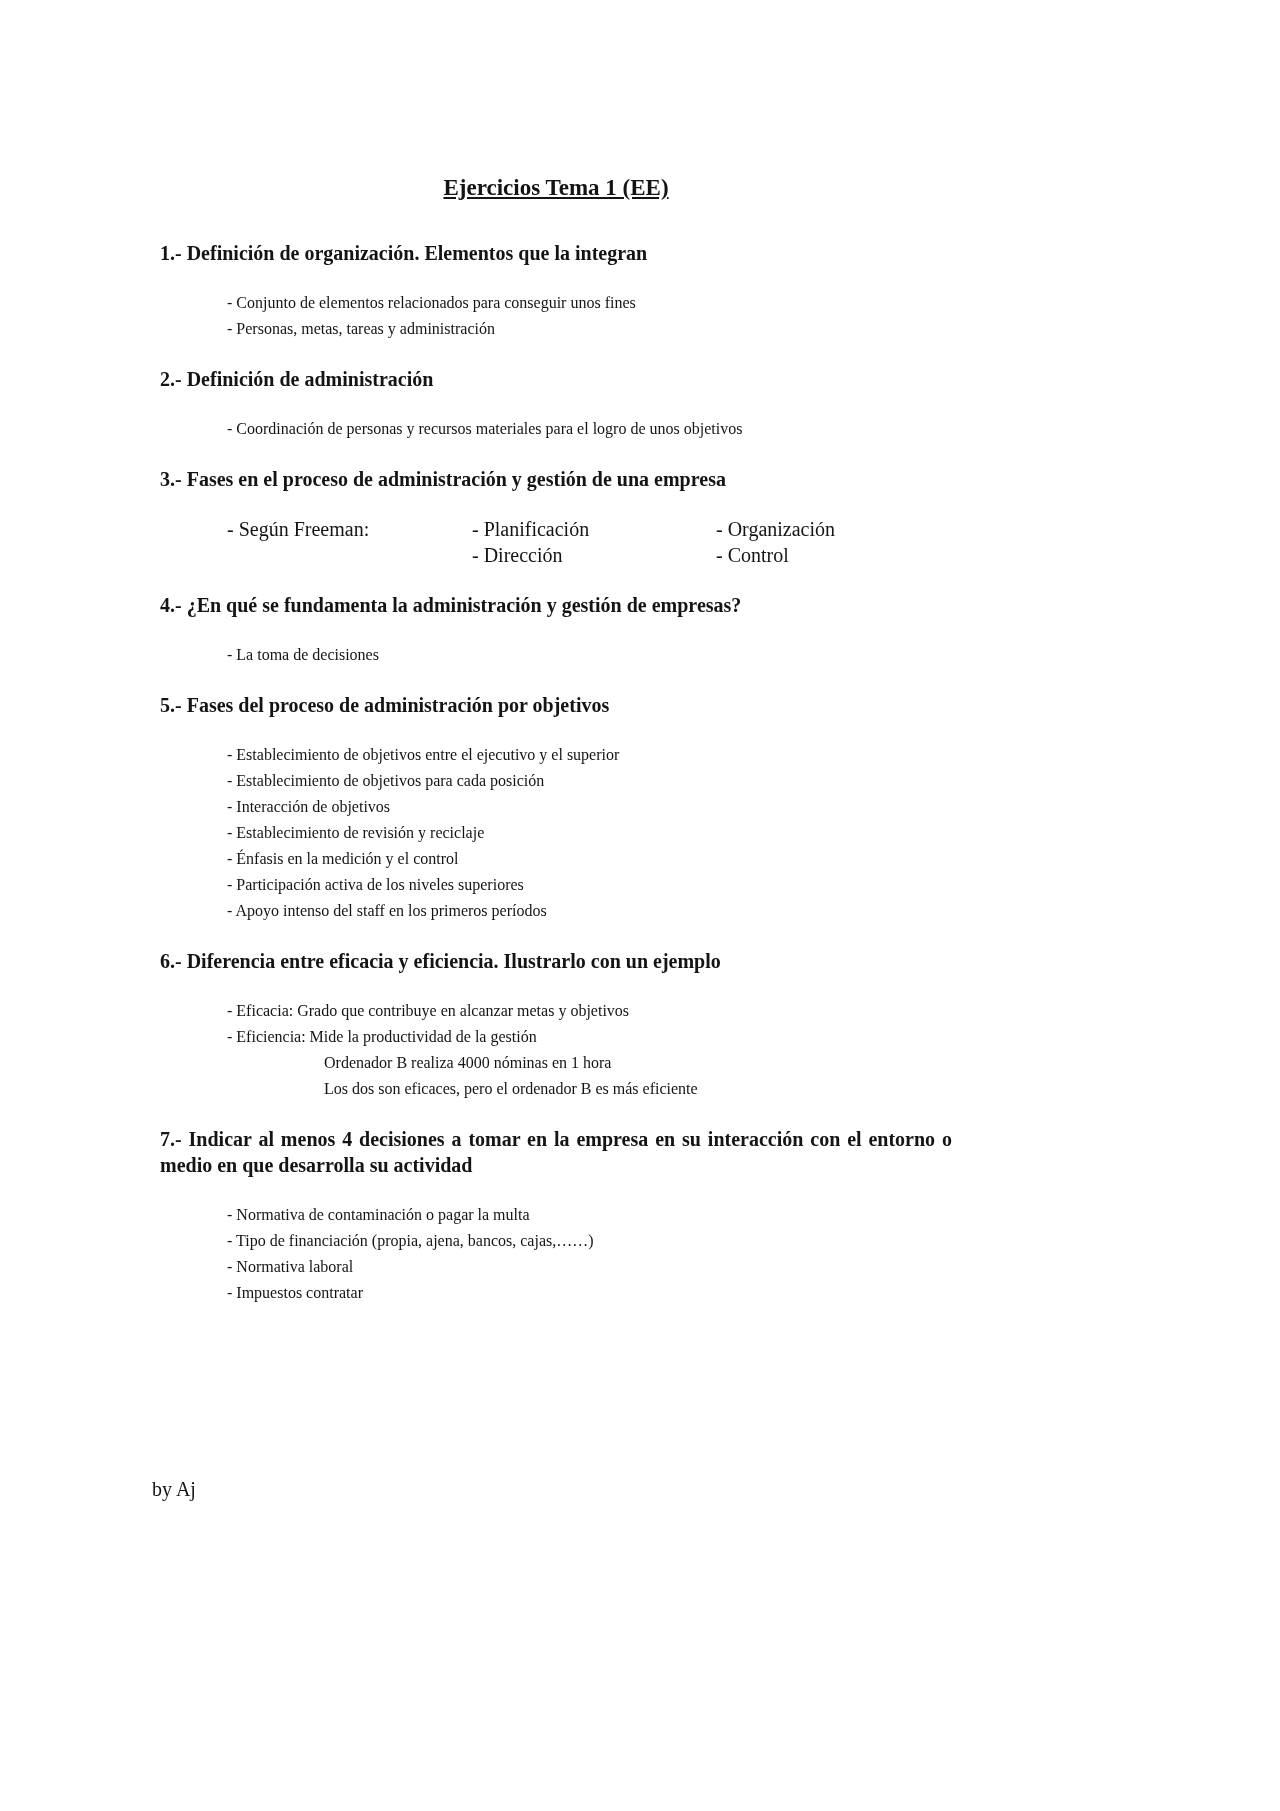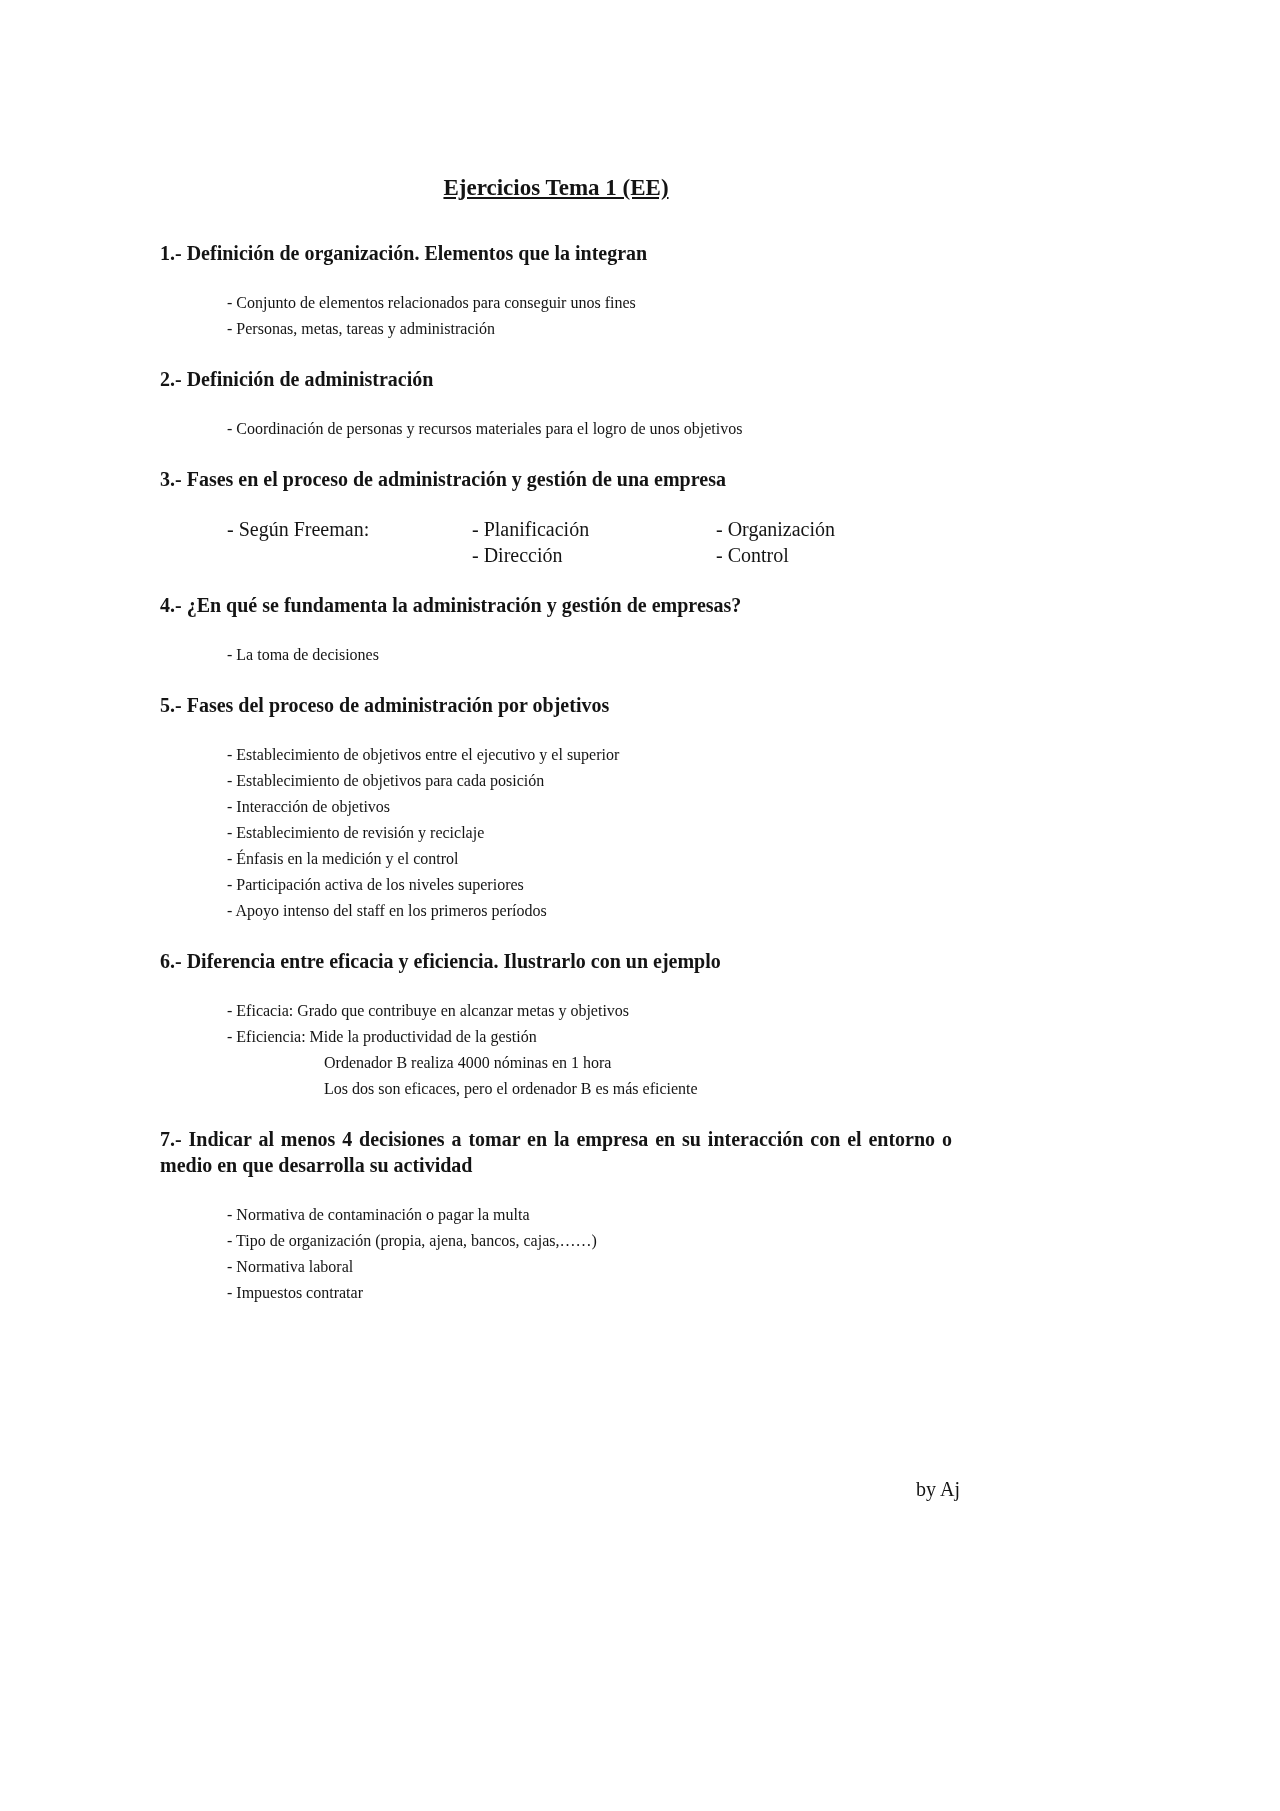--- a/index.html
+++ b/index.html
@@ -60,24 +60,24 @@
     font-size: 20px;
     line-height: 26px;
     gap: 48px;
   }
   .freeman p {
     margin: 0;
     white-space: nowrap;
   }
   .footer {
     position: absolute;
-    left: 168px;
+    left: 152px;
     top: 1476px;
     width: 792px;
-    text-align: right;
+    text-align: left;
     font-size: 20px;
     line-height: 26px;
   }
 </style>
 </head>
 <body>
 
 <div class="page">
   <div class="content">
 
@@ -131,21 +131,21 @@
       <h2>6.- Diferencia entre eficacia y eficiencia. Ilustrarlo con un ejemplo</h2>
       <p class="line">- Eficacia: Grado que contribuye en alcanzar metas y objetivos</p>
       <p class="line">- Eficiencia: Mide la productividad de la gestión</p>
       <p class="line sub">Ordenador B realiza 4000 nóminas en 1 hora</p>
       <p class="line sub">Los dos son eficaces, pero el ordenador B es más eficiente</p>
     </section>
 
     <section class="sec">
       <h2 class="justify">7.- Indicar al menos 4 decisiones a tomar en la empresa en su interacción con el entorno o medio en que desarrolla su actividad</h2>
       <p class="line">- Normativa de contaminación o pagar la multa</p>
-      <p class="line">- Tipo de organización (propia, ajena, bancos, cajas,……)</p>
+      <p class="line">- Tipo de financiación (propia, ajena, bancos, cajas,……)</p>
       <p class="line">- Normativa laboral</p>
       <p class="line">- Impuestos contratar</p>
     </section>
 
   </div>
 
   <div class="footer">by Aj</div>
 </div>
 
 </body></html>

